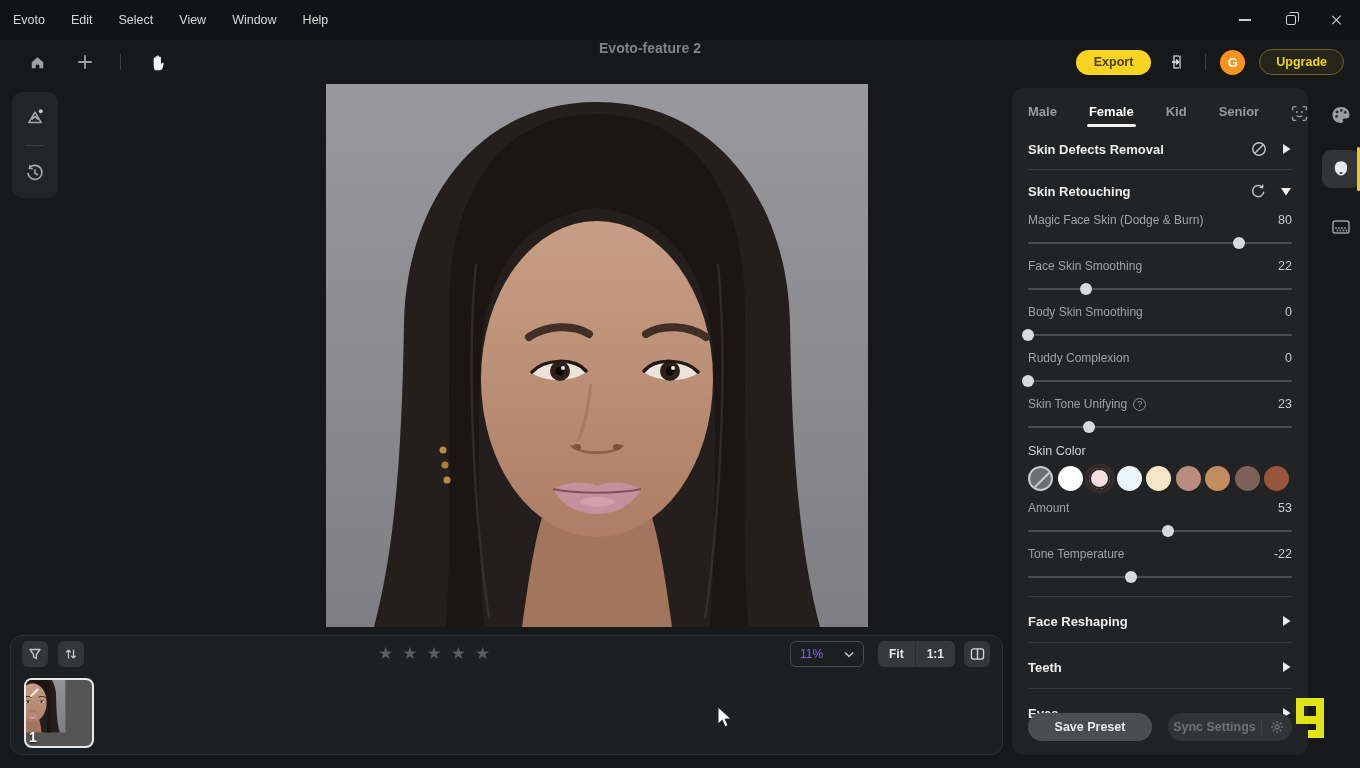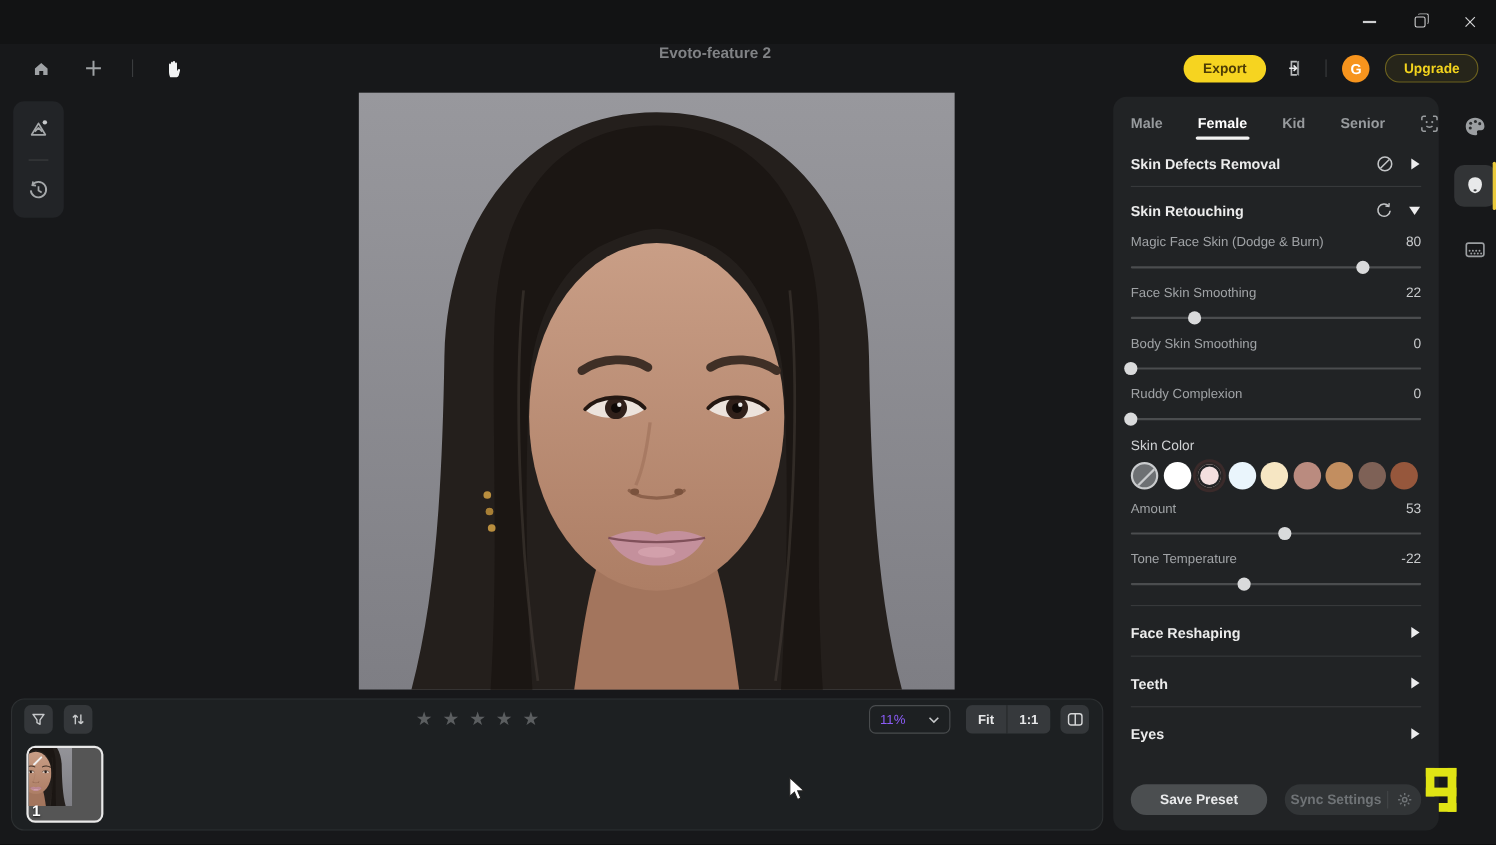--- a/index.html
+++ b/index.html
@@ -139,20 +139,28 @@
       <circle cx="117" cy="366" r="3.5" fill="#b98e3e"></circle>
         <circle cx="119" cy="381" r="3.5" fill="#a87f35"></circle>
         <circle cx="121" cy="396" r="3.5" fill="#b98e3e"></circle>
     </symbol>
   </defs>
 </svg>
 
 <div class="app">
 
   <div class="titlebar">
+    <div class="menus">
+      <span class="menu-item">Evoto</span>
+      <span class="menu-item">Edit</span>
+      <span class="menu-item">Select</span>
+      <span class="menu-item">View</span>
+      <span class="menu-item">Window</span>
+      <span class="menu-item">Help</span>
+    </div>
     <div class="win-controls">
       <div class="win-btn">
           <span class="glyph-min"></span>
         </div>
       <div class="win-btn">
           <span class="glyph-restore"></span>
         </div>
       <div class="win-btn">
           <span class="glyph-close"></span>
         </div>
@@ -291,20 +299,30 @@
     <div class="slider-group">
       <div class="sl-label-row">
         <span class="sl-label">Ruddy Complexion</span>
         <span class="sl-value">0</span>
       </div>
       <div class="sl-track">
           <span class="sl-thumb" style="left: 0%;"></span>
         </div>
     </div>
 
+    <div class="slider-group">
+      <div class="sl-label-row">
+        <span class="sl-label">Skin Tone Unifying</span>
+        <span class="help-badge">?</span>
+        <span class="sl-value">23</span>
+      </div>
+      <div class="sl-track">
+          <span class="sl-thumb" style="left: 23%;"></span>
+        </div>
+    </div>
 
     <div class="skin-color-label">Skin Color</div>
     <div class="swatches">
       <span class="swatch none"></span>
       <span class="swatch" style="background: rgb(255, 255, 255);"></span>
       <span class="swatch selected" style="background: rgb(243, 223, 223);"></span>
       <span class="swatch" style="background: rgb(234, 245, 252);"></span>
       <span class="swatch" style="background: rgb(246, 230, 195);"></span>
       <span class="swatch" style="background: rgb(186, 139, 127);"></span>
       <span class="swatch" style="background: rgb(194, 142, 96);"></span>

